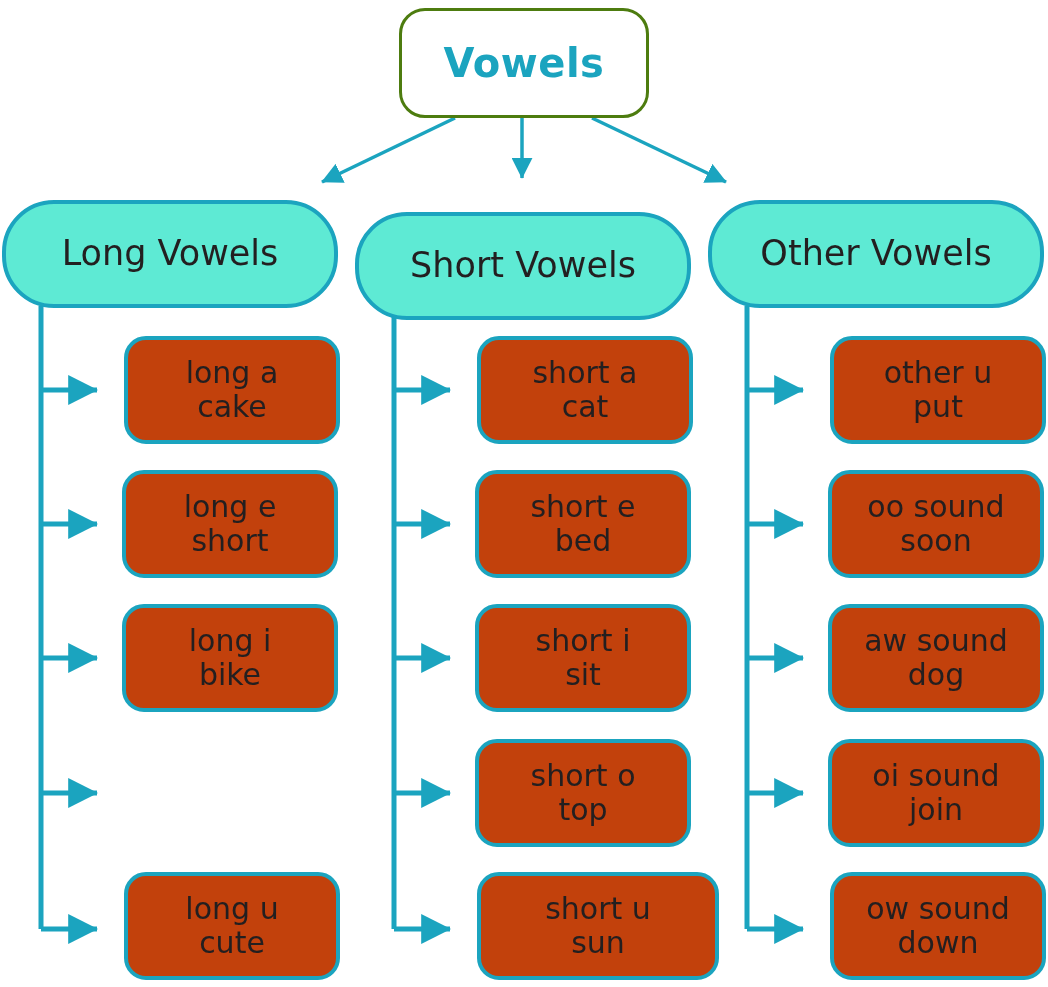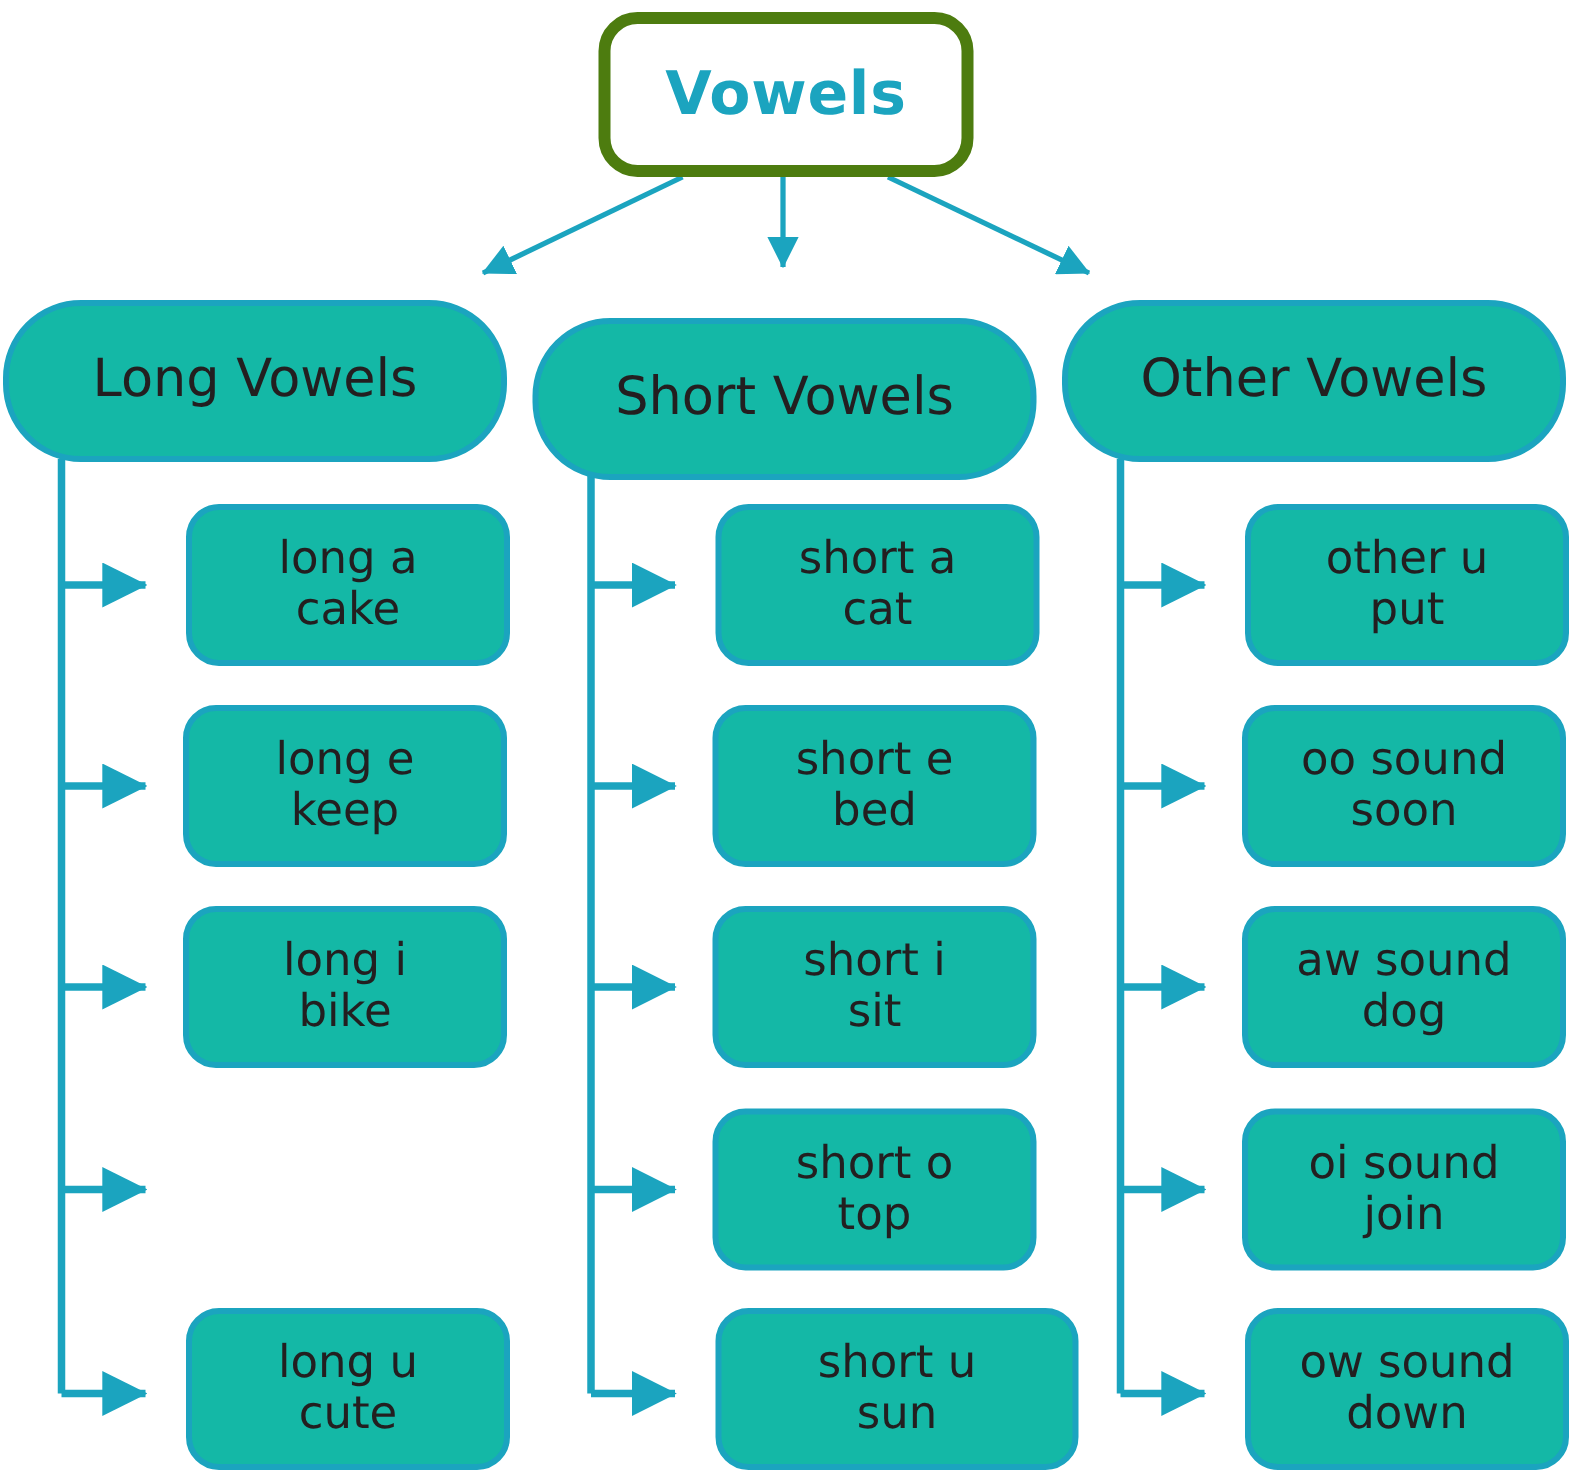--- a/index.html
+++ b/index.html
@@ -32,36 +32,36 @@
     box-sizing: border-box;
     display: flex;
     align-items: center;
     justify-content: center;
     text-align: center;
     line-height: 1.12;
     color: #231f20;
   }
   .node-root {
     background: #ffffff;
-    border: 8px solid #4d7c0f;
+    border: 3px solid #4d7c0f;
     border-radius: 26px;
     color: #1ba4bf;
     font-weight: bold;
     font-size: 40px;
     letter-spacing: 0.5px;
   }
   .node-cat {
-    background: #14b8a6;
+    background: #5eead4;
     border: 4px solid #1ba4bf;
     border-radius: 52px;
     font-size: 35px;
     align-items: center;
   }
   .node-leaf {
-    background: #14b8a6;
+    background: #c2410c;
     border: 4px solid #1ba4bf;
     border-radius: 22px;
     font-size: 30px;
   }
   .node-leaf .leaf-text {
     display: block;
     padding: 0 6px;
   }
   .leaf-line {
     display: block;
@@ -132,21 +132,21 @@
 
   <div class="node node-leaf" style="left:124px; top:336px; width:216px; height:108px;">
     <span class="leaf-text">
       <span class="leaf-line">long a</span>
       <span class="leaf-line">cake</span>
     </span>
   </div>
   <div class="node node-leaf" style="left:122px; top:470px; width:216px; height:108px;">
     <span class="leaf-text">
       <span class="leaf-line">long e</span>
-      <span class="leaf-line">keep</span>
+      <span class="leaf-line">short</span>
     </span>
   </div>
   <div class="node node-leaf" style="left:122px; top:604px; width:216px; height:108px;">
     <span class="leaf-text">
       <span class="leaf-line">long i</span>
       <span class="leaf-line">bike</span>
     </span>
   </div>
   <div class="node node-leaf" style="left:124px; top:872px; width:216px; height:108px;">
     <span class="leaf-text">

